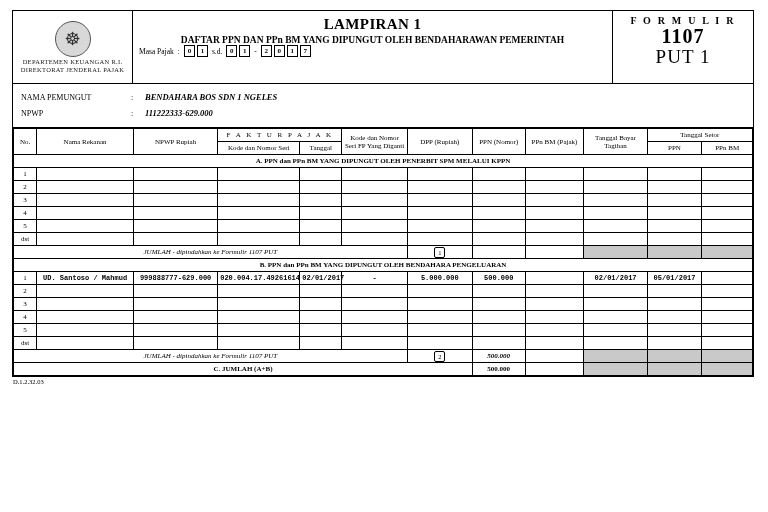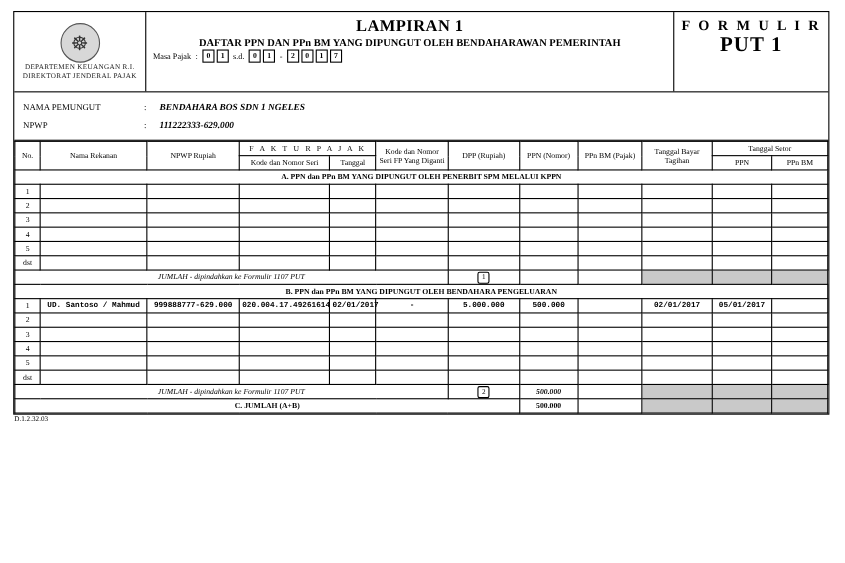--- a/index.html
+++ b/index.html
@@ -93,33 +93,33 @@
     font-size:7.5px;
   }
   .pembetulan b{font-size:8px;}
   .hdr-right{
     width:140px;
     text-align:center;
     padding-top:4px;
     box-sizing:border-box;
   }
   .formulir-word{
-    font-size:13px;
+    font-size:10px;
     font-weight:bold;
     letter-spacing:2.2px;
   }
   .form-no{
     font-size:20px;
     font-weight:bold;
     line-height:1.05;
     letter-spacing:1px;
   }
   .form-put{
     font-size:19px;
-    font-weight:bold;
+    font-weight:normal;
     line-height:1.05;
     letter-spacing:1px;
     text-align:center;
   }
   
   .ident{
     border-bottom:1.5px solid #000;
     padding:5px 8px 6px 8px;
   }
   .ident-row{
@@ -232,20 +232,21 @@
             <span class="bx">0</span>
             <span class="bx">1</span>
             <span class="bx">7</span>
           </span>
         </div>
 
       </div>
 
       <div class="hdr-right">
         <div class="formulir-word">F O R M U L I R</div>
+        <div class="form-no">1107</div>
         <div class="form-put">PUT 1</div>
       </div>
     </div>
 
     <div class="ident">
       <div class="ident-row">
         <span class="ident-label">NAMA PEMUNGUT</span>
         <span class="ident-colon">:</span>
         <span class="ident-value">BENDAHARA BOS SDN 1 NGELES</span>
       </div>

